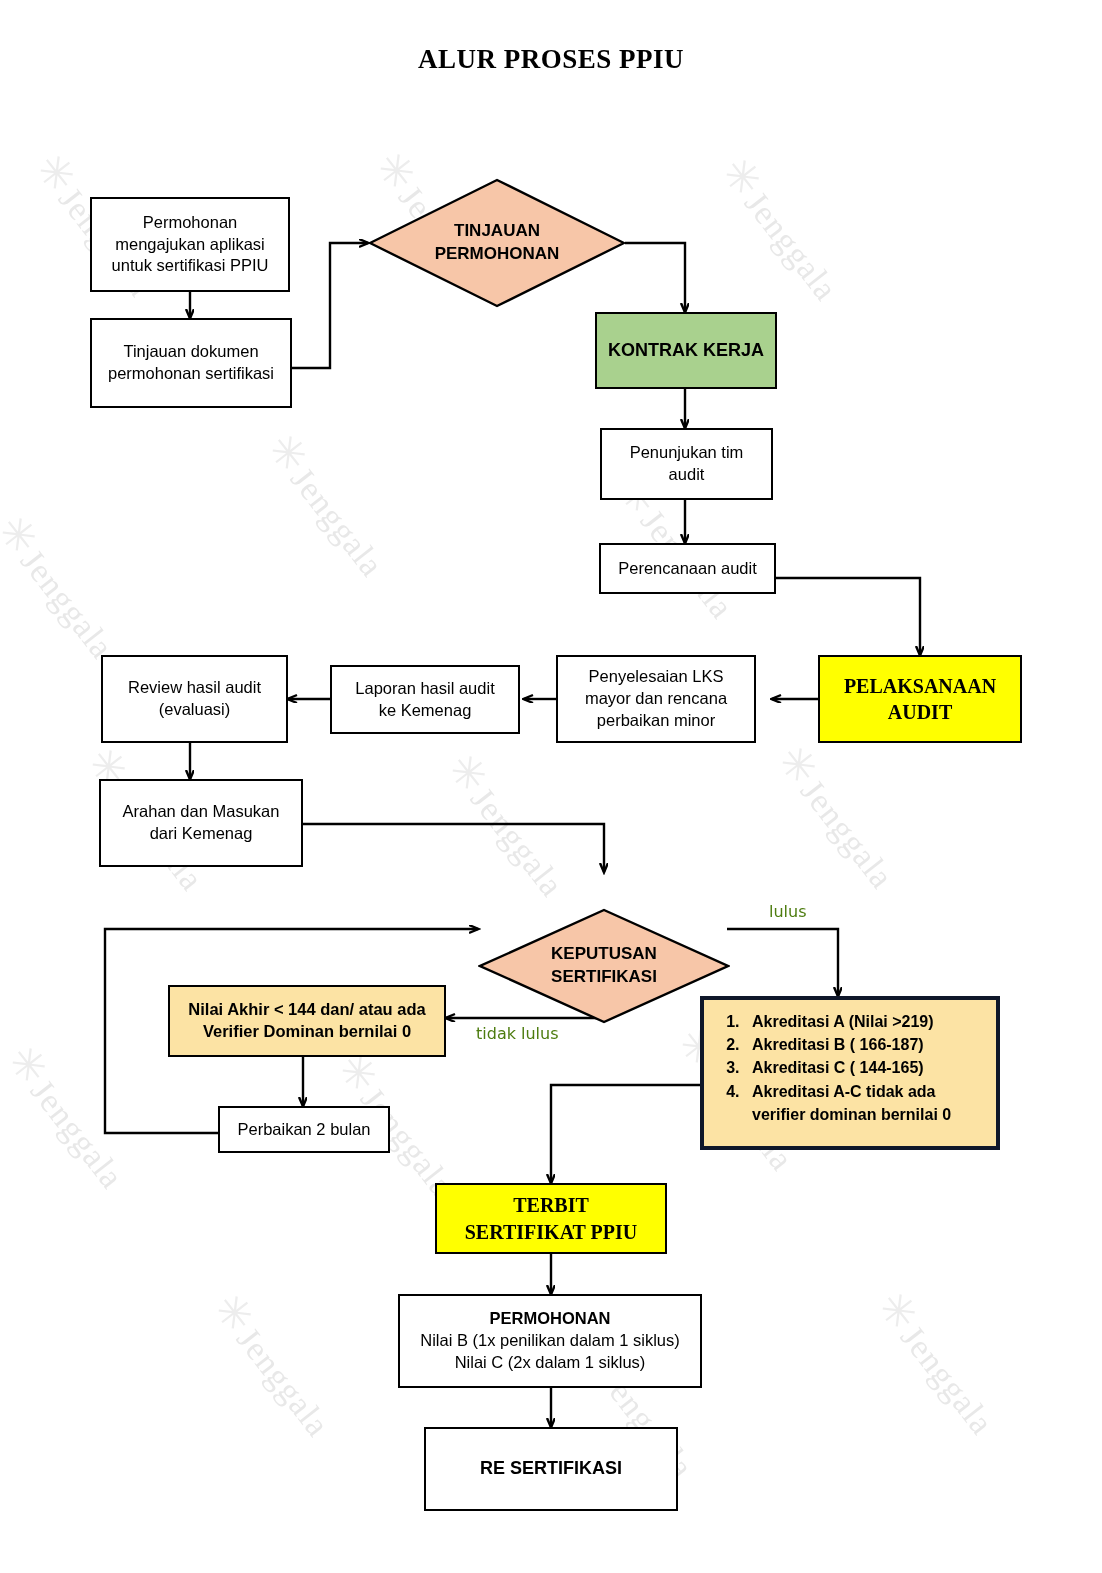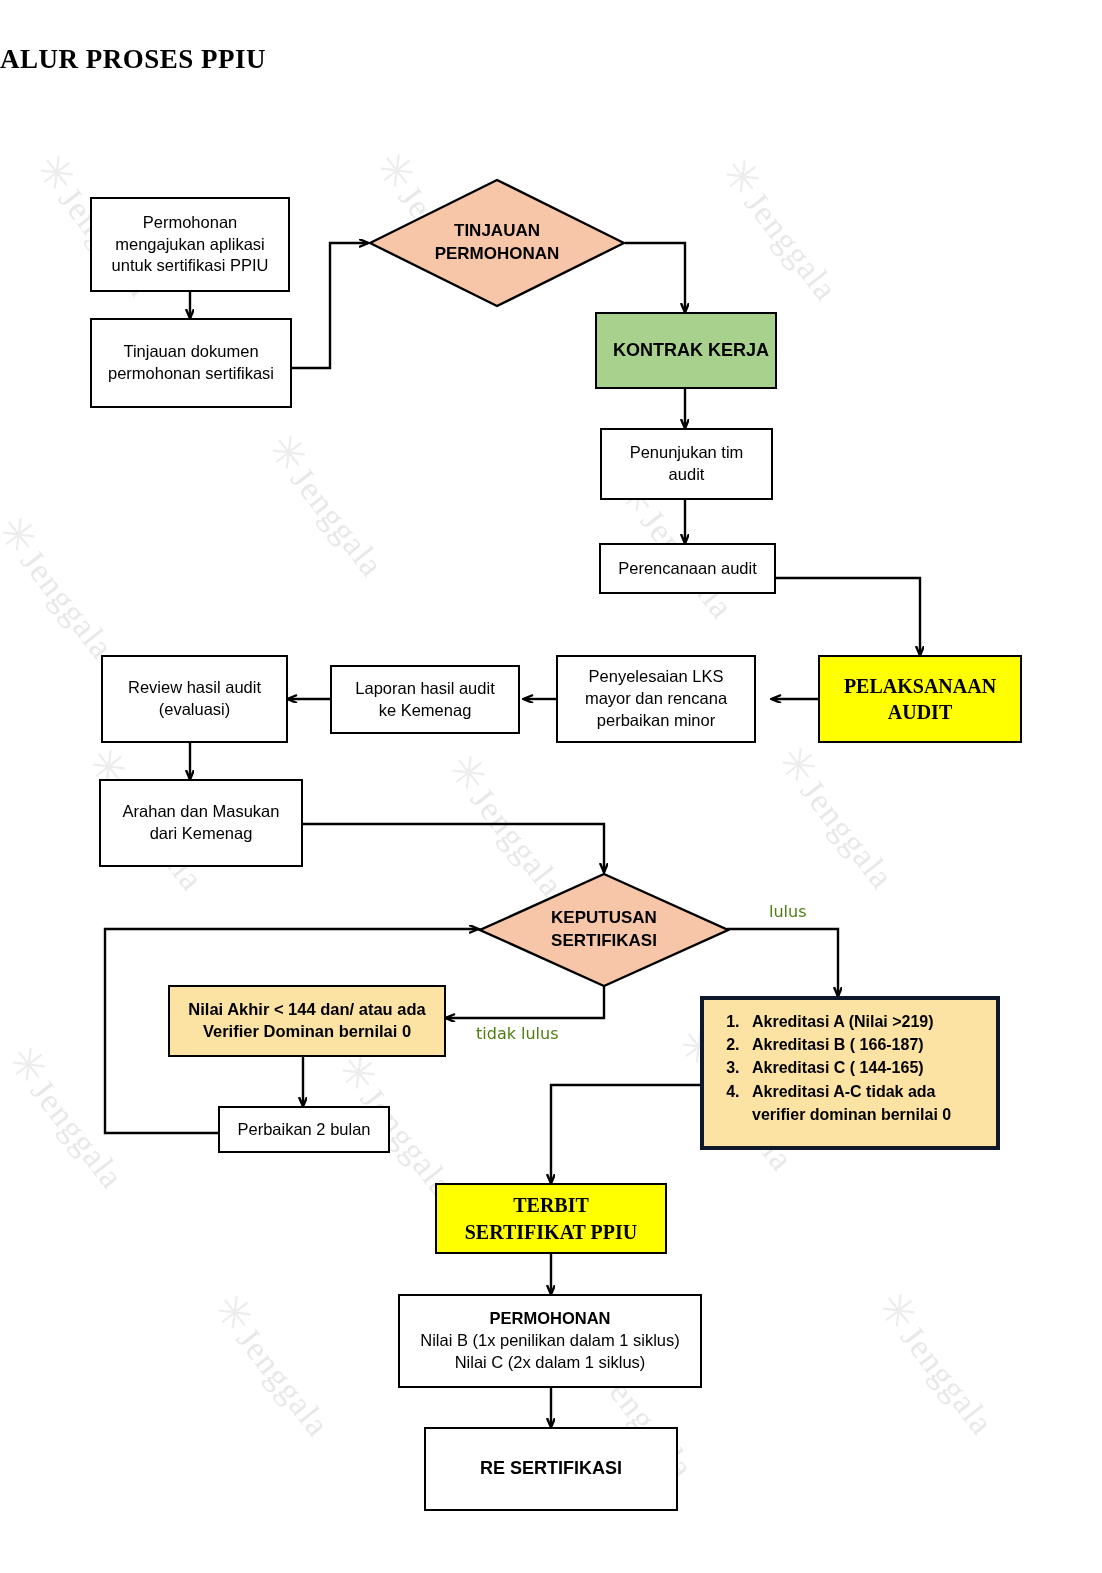--- a/index.html
+++ b/index.html
@@ -38,20 +38,21 @@
     color: #ededed;
     margin-right: 2px;
   }
 
   
   #title {
     position: absolute;
     left: 0;
     top: 44px;
     width: 1102px;
+    text-align: center;
     font-family: "Liberation Serif", serif;
     font-weight: bold;
     font-size: 27px;
     letter-spacing: 0.5px;
     color: #000;
     z-index: 5;
   }
 
   
   .node {
@@ -217,21 +218,21 @@
   </div>
 
   <div class="diamond" style="left:368px; top:178px; width:258px; height:130px;">
     <svg width="258" height="130" viewBox="0 0 258 130">
       <polygon points="129,2 256,65 129,128 2,65" fill="#f7c6a8" stroke="#000" stroke-width="2.4"></polygon>
     </svg>
     <div class="dlabel">TINJAUAN
 PERMOHONAN</div>
   </div>
 
-  <div class="node n-green" style="left:595px; top:312px; width:182px; height:77px;text-align:right;">
+  <div class="node n-green" style="left:595px; top:312px; width:182px; height:77px;">
     <span class="txt">KONTRAK KERJA</span>
   </div>
 
   <div class="node" style="left:600px; top:428px; width:173px; height:72px;">
     <span class="txt">Penunjukan tim
 audit</span>
   </div>
 
   <div class="node" style="left:599px; top:543px; width:177px; height:51px;">
     <span class="txt">Perencanaan audit</span>
@@ -256,21 +257,21 @@
   <div class="node" style="left:99px; top:779px; width:204px; height:88px;">
     <span class="txt">Arahan dan Masukan
 dari Kemenag</span>
   </div>
 
   <div class="node" style="left:101px; top:655px; width:187px; height:88px;">
     <span class="txt">Review hasil audit
 (evaluasi)</span>
   </div>
 
-  <div class="diamond" style="left:478px; top:872px; width:252px; height:116px;">
+  <div class="diamond" style="left:478px; top:908px; width:252px; height:116px;">
     <svg width="252" height="116" viewBox="0 0 252 116">
       <polygon points="126,2 250,58 126,114 2,58" fill="#f7c6a8" stroke="#000" stroke-width="2.4"></polygon>
     </svg>
     <div class="dlabel">KEPUTUSAN
 SERTIFIKASI</div>
   </div>
 
   <div class="edge-label" style="left:769px; top:902px;">lulus</div>
 
   <div class="edge-label" style="left:476px; top:1024px;">tidak lulus</div>

